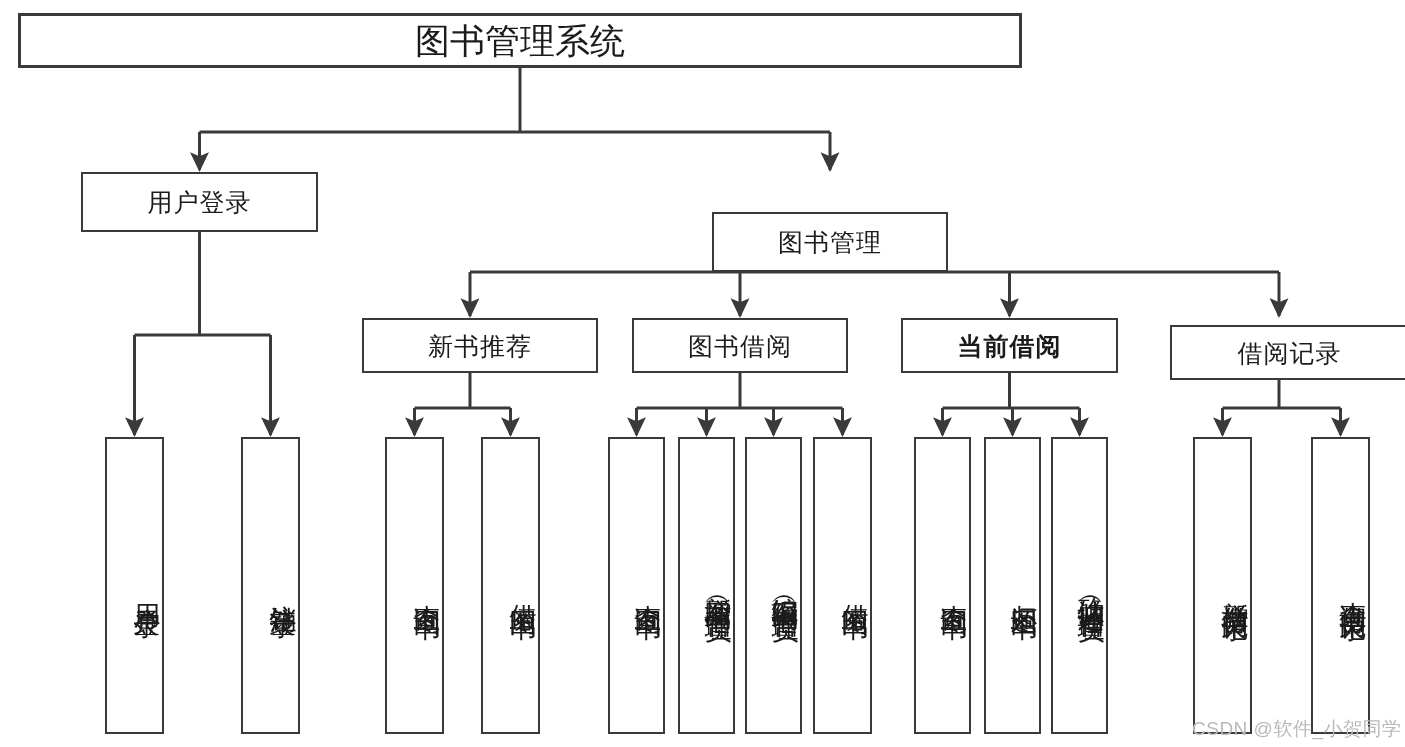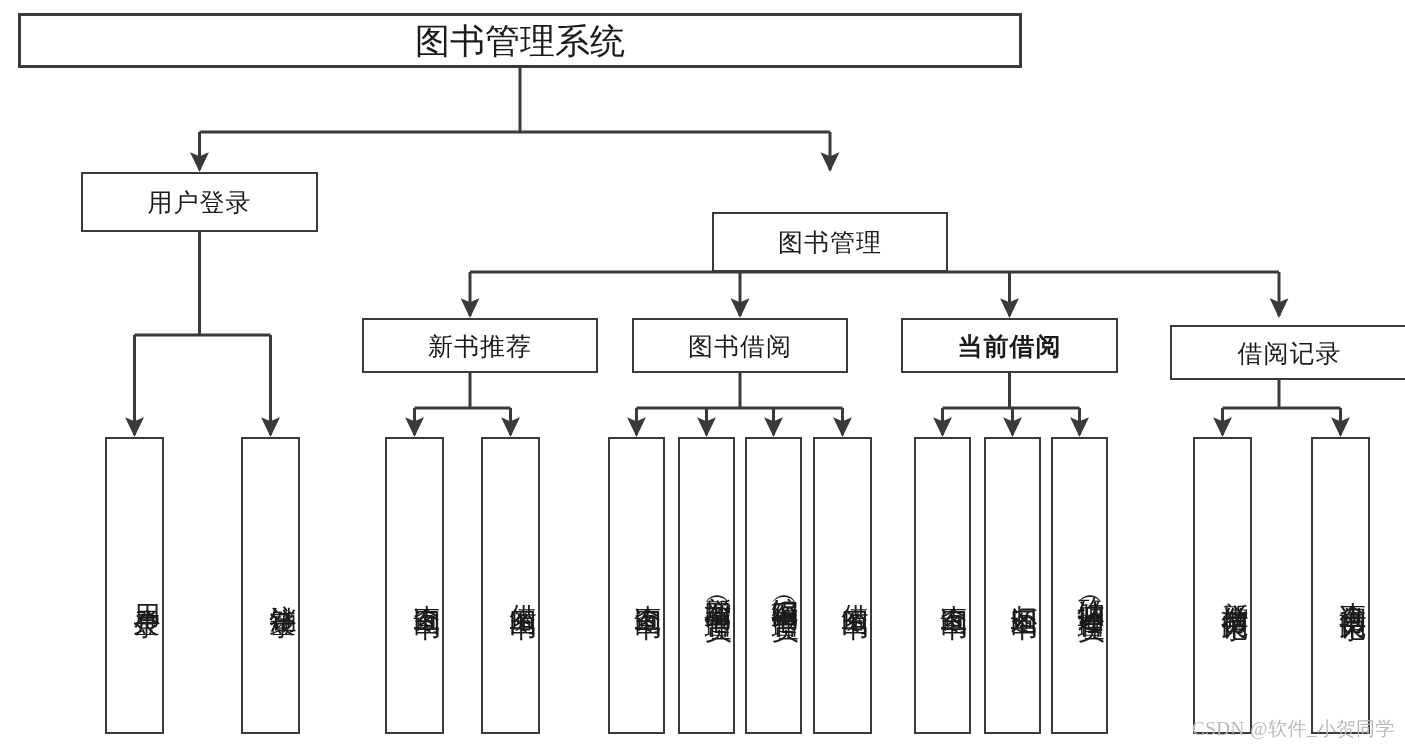--- a/index.html
+++ b/index.html
@@ -174,15 +174,15 @@
   <div class="node vert" style="left: 1051px; top: 437px; width: 57px; height: 297px;">
     <span class="vlabel">确认归还（管理员）</span>
   </div>
   <div class="node vert" style="left: 1193px; top: 437px; width: 59px; height: 297px;">
     <span class="vlabel">新增借阅记录</span>
   </div>
   <div class="node vert" style="left: 1311px; top: 437px; width: 59px; height: 297px;">
     <span class="vlabel">查询借阅记录</span>
   </div>
 
-  <div class="watermark" style="left: 1192px; top: 716px; color: rgb(185, 185, 185); font-family: Liberation Serif, serif;">CSDN @软件_小贺同学</div>
+  <div class="watermark" style="left: 1192px; top: 716px; color: rgb(185, 185, 185);">CSDN @软件_小贺同学</div>
 
 </div>
 
 </body></html>

